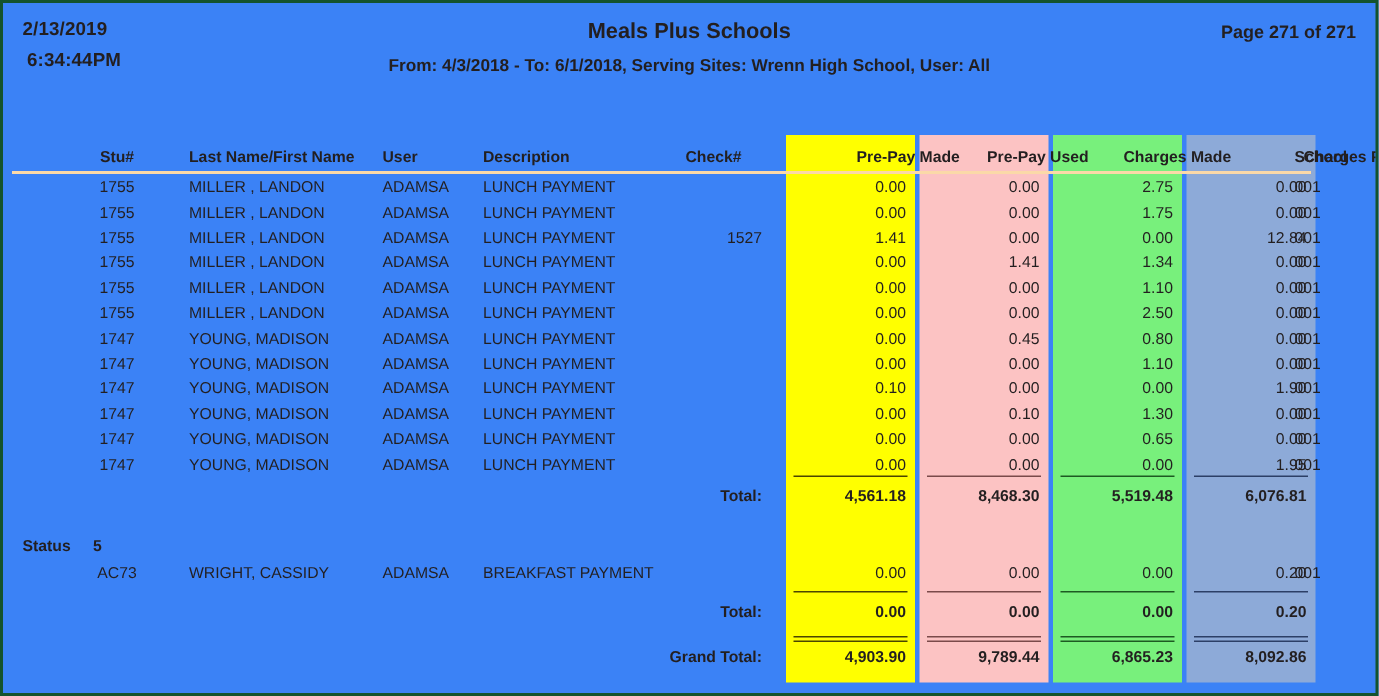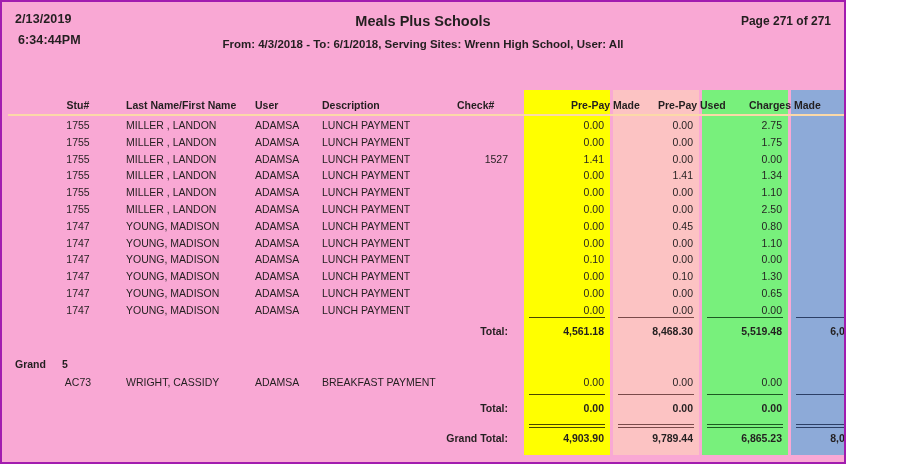--- a/index.html
+++ b/index.html
@@ -8,23 +8,23 @@
     background: #ffffff;
   }
   body {
     width: 919px; height: 464px;
     font-family: "Liberation Sans", "DejaVu Sans", sans-serif;
     color: #231f20;
     overflow: hidden;
   }
   #page {
     position: relative;
-    width: 846px; height: 464px;
-    background: #f9a8d4;
-    border: 2px solid #a21caf;
+    width: 919px; height: 464px;
+    background: #3b82f6;
+    border: 2px solid #14532d;
     overflow: hidden;
   }
 
   
   .hdr-date {
     position: absolute; left: 13px; top: 10px;
     font-size: 12.5px; font-weight: bold; letter-spacing: .1px;
   }
   .hdr-time {
     position: absolute; left: 16px; top: 31px;
@@ -302,21 +302,21 @@
       <div class="rule g w3" style="top: 315px;"></div>
       <div class="rule b w4" style="top: 315px;"></div>
       <div class="trow" style="top: 321px;">
         <div class="t-label">Total:</div>
         <div class="c c-m1">4,561.18</div>
         <div class="c c-m2">8,468.30</div>
         <div class="c c-m3">5,519.48</div>
         <div class="c c-m4">6,076.81</div>
       </div>
       <div class="status-row">
-        <div class="status-lbl">Grand</div>
+        <div class="status-lbl">Status</div>
         <div class="status-val">5</div>
       </div>
       <div class="row" style="top: 372px;">
         <div class="c c-stu">AC73</div>
         <div class="c c-name">WRIGHT, CASSIDY</div>
         <div class="c c-user">ADAMSA</div>
         <div class="c c-desc">BREAKFAST PAYMENT</div>
         <div class="c c-chk"></div>
         <div class="c c-m1">0.00</div>
         <div class="c c-m2">0.00</div>

